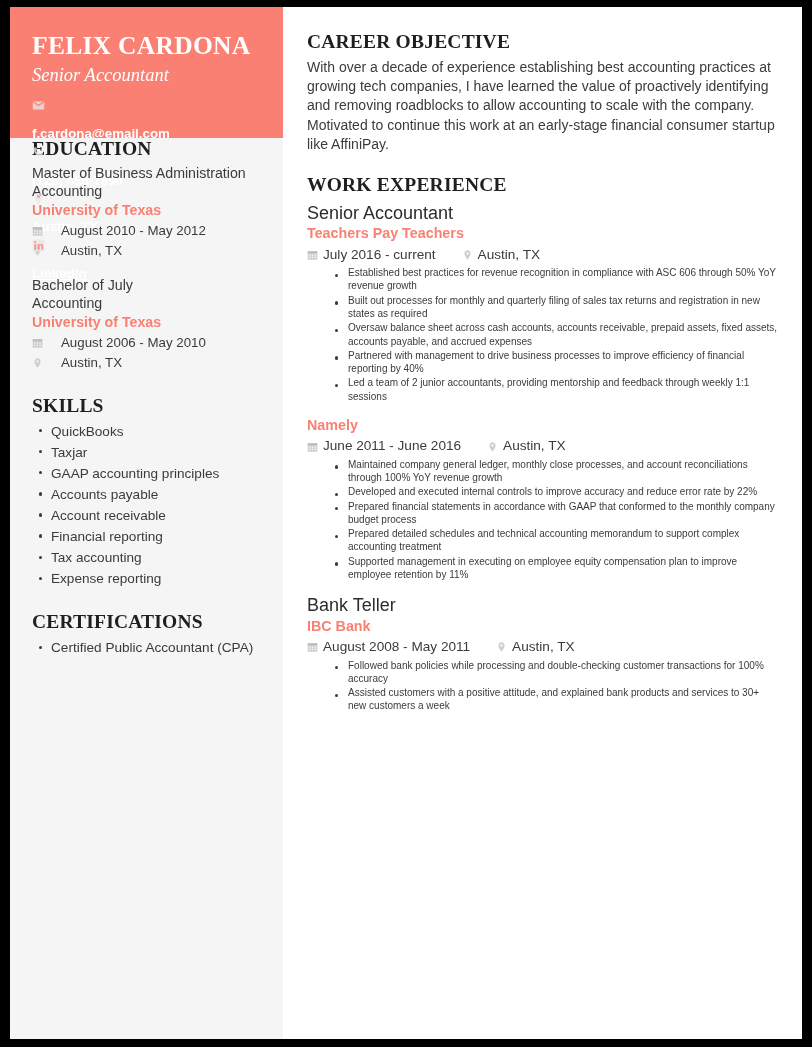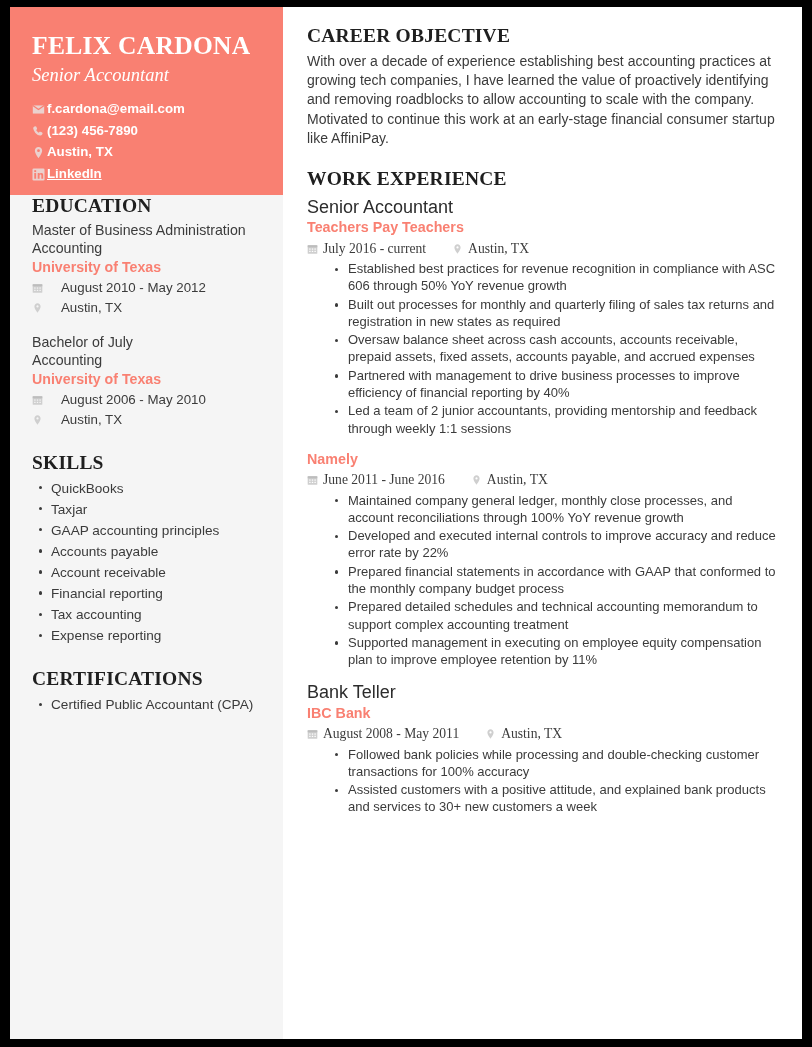--- a/index.html
+++ b/index.html
@@ -30,21 +30,21 @@
   #sidebar {
     width: 273px;
     flex: 0 0 273px;
     background: #f5f5f5;
     position: relative;
   }
 
   #sidebar-header {
     background: #f98072;
     padding: 26px 22px 20px 22px;
-    height: 188px;
+    height: 131px;
     box-sizing: border-box;
   }
 
   .cand-name {
     font-family: "Liberation Serif", serif;
     font-weight: bold;
     font-size: 25.5px;
     letter-spacing: 0.3px;
     color: #ffffff;
     line-height: 1.05;
@@ -54,27 +54,28 @@
     font-family: "Liberation Serif", serif;
     font-style: italic;
     font-size: 18.5px;
     color: #ffffff;
     margin: 0 0 14px 0;
     line-height: 1.1;
   }
 
   .contact-row {
     display: flex;
-    align-items: center;
-    gap: 2px;
+    align-items: flex-start;
+    gap: 12px;
     color: #ffffff;
     font-size: 13.3px;
     font-weight: bold;
     line-height: 1.55;
     margin-bottom: 1px;
+    flex-direction: column;
   }
   .contact-row .ico {
     width: 13px;
     height: 13px;
     flex: 0 0 13px;
     display: inline-flex;
     align-items: center;
     justify-content: center;
     opacity: 0.78;
   }
@@ -146,21 +147,21 @@
     width: 3.2px;
     height: 3.2px;
     border-radius: 50%;
     background: #3b3b3b;
   }
 
   
   #main {
     flex: 1;
     background: #ffffff;
-    padding: 18px 22px 0 24px;
+    padding: 24px 22px 0 24px;
     box-sizing: border-box;
   }
 
   .main-heading {
     font-family: "Liberation Serif", serif;
     font-weight: bold;
     font-size: 19.5px;
     color: #1f1f1f;
     letter-spacing: 0.2px;
     margin: 0 0 5px 0;
@@ -188,38 +189,38 @@
     line-height: 1.35;
     margin-bottom: 1px;
   }
   .job-meta {
     display: flex;
     align-items: center;
     font-size: 13.6px;
     color: #3b3b3b;
     line-height: 1.5;
   }
-  .job-meta .seg { display: flex; align-items: center; gap: 5px; font-family: Liberation Serif, serif; }
+  .job-meta .seg { display: flex; align-items: center; gap: 5px; }
   .job-meta .seg.loc { margin-left: 26px; }
   .job-meta .ico {
     width: 11px; height: 12px; flex: 0 0 11px;
     display: inline-flex; align-items: center; justify-content: center;
     color: #cfcfcf;
   }
   .job-meta .ico svg { display:block; }
 
   ul.job-bullets {
     list-style: none;
     margin: 1px 0 0 0;
     padding: 0 0 0 26px;
   }
   ul.job-bullets li {
     position: relative;
     padding-left: 15px;
-    font-size: 13px;
+    font-size: 10px;
     color: #3b3b3b;
     line-height: 1.33;
     margin-bottom: 1px;
   }
   ul.job-bullets li::before {
     content: "";
     position: absolute;
     left: 2px;
     top: 7.5px;
     width: 3.4px;

